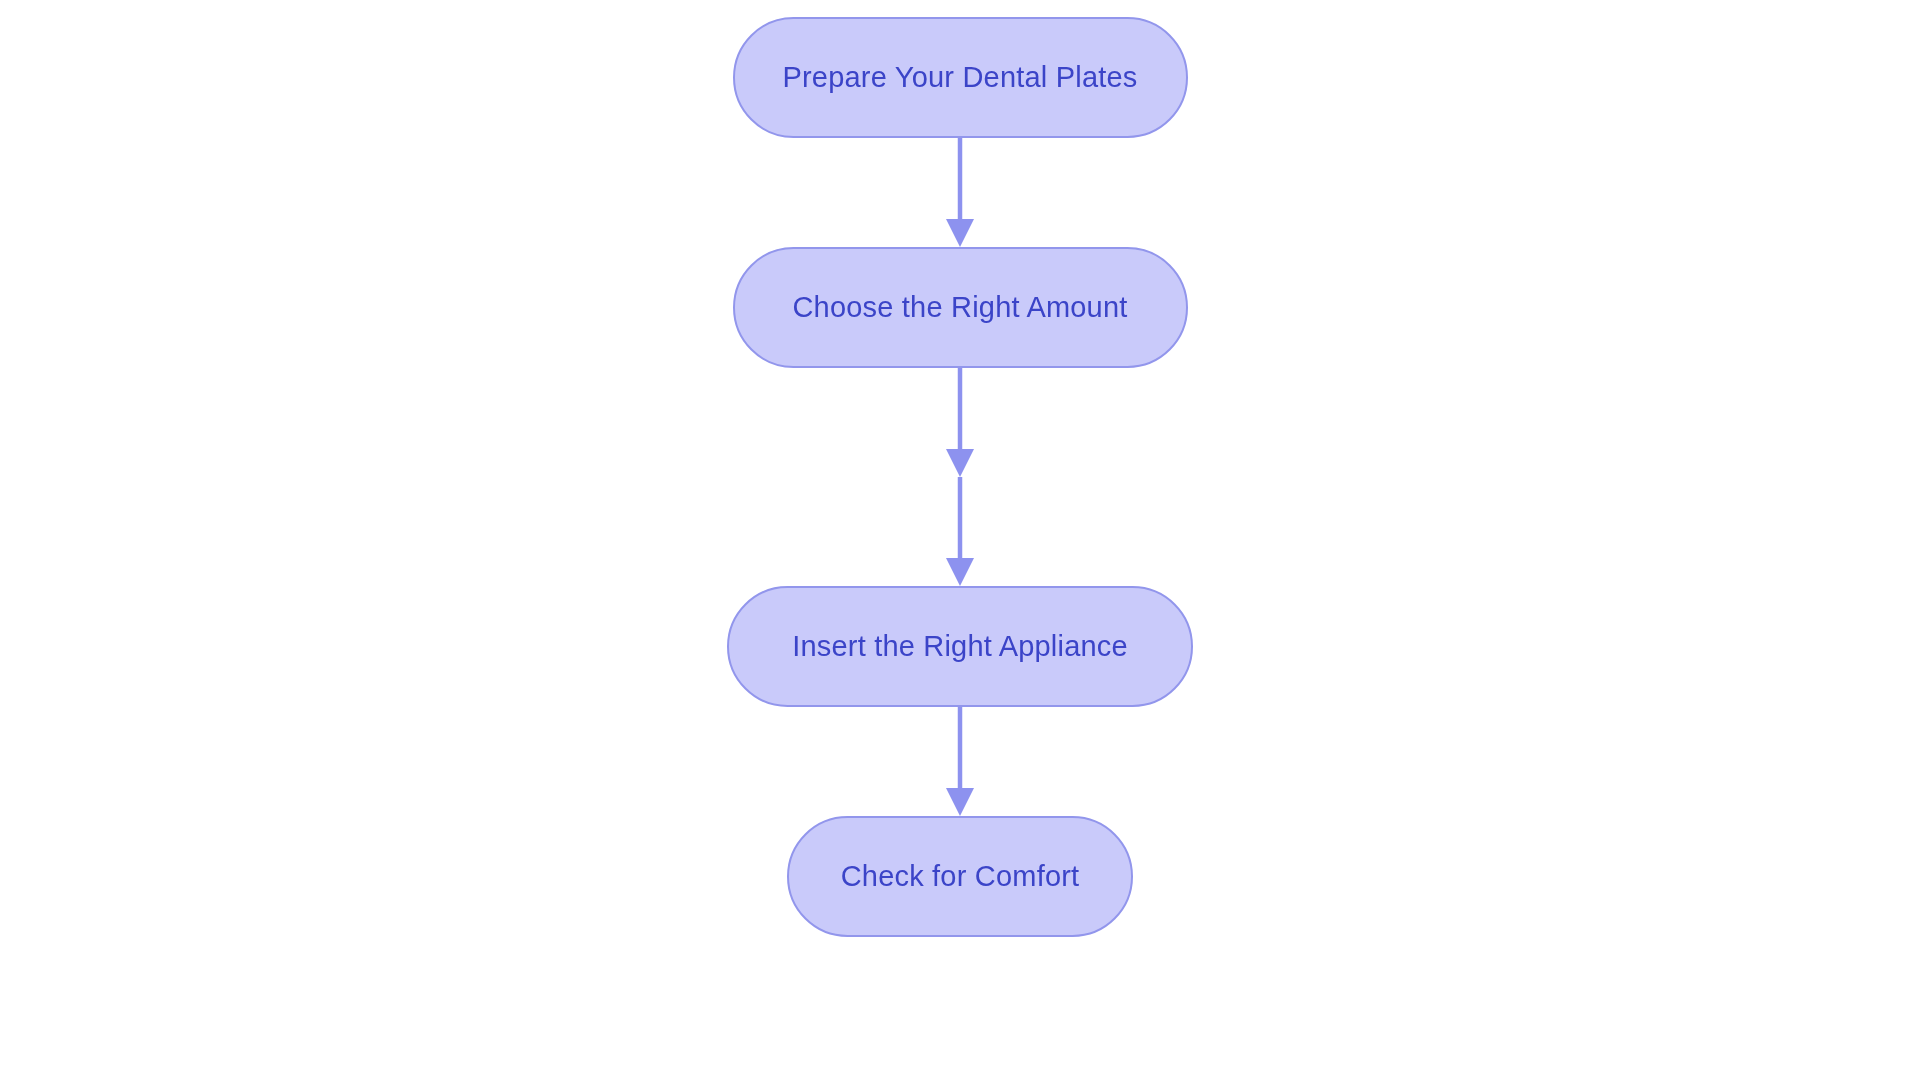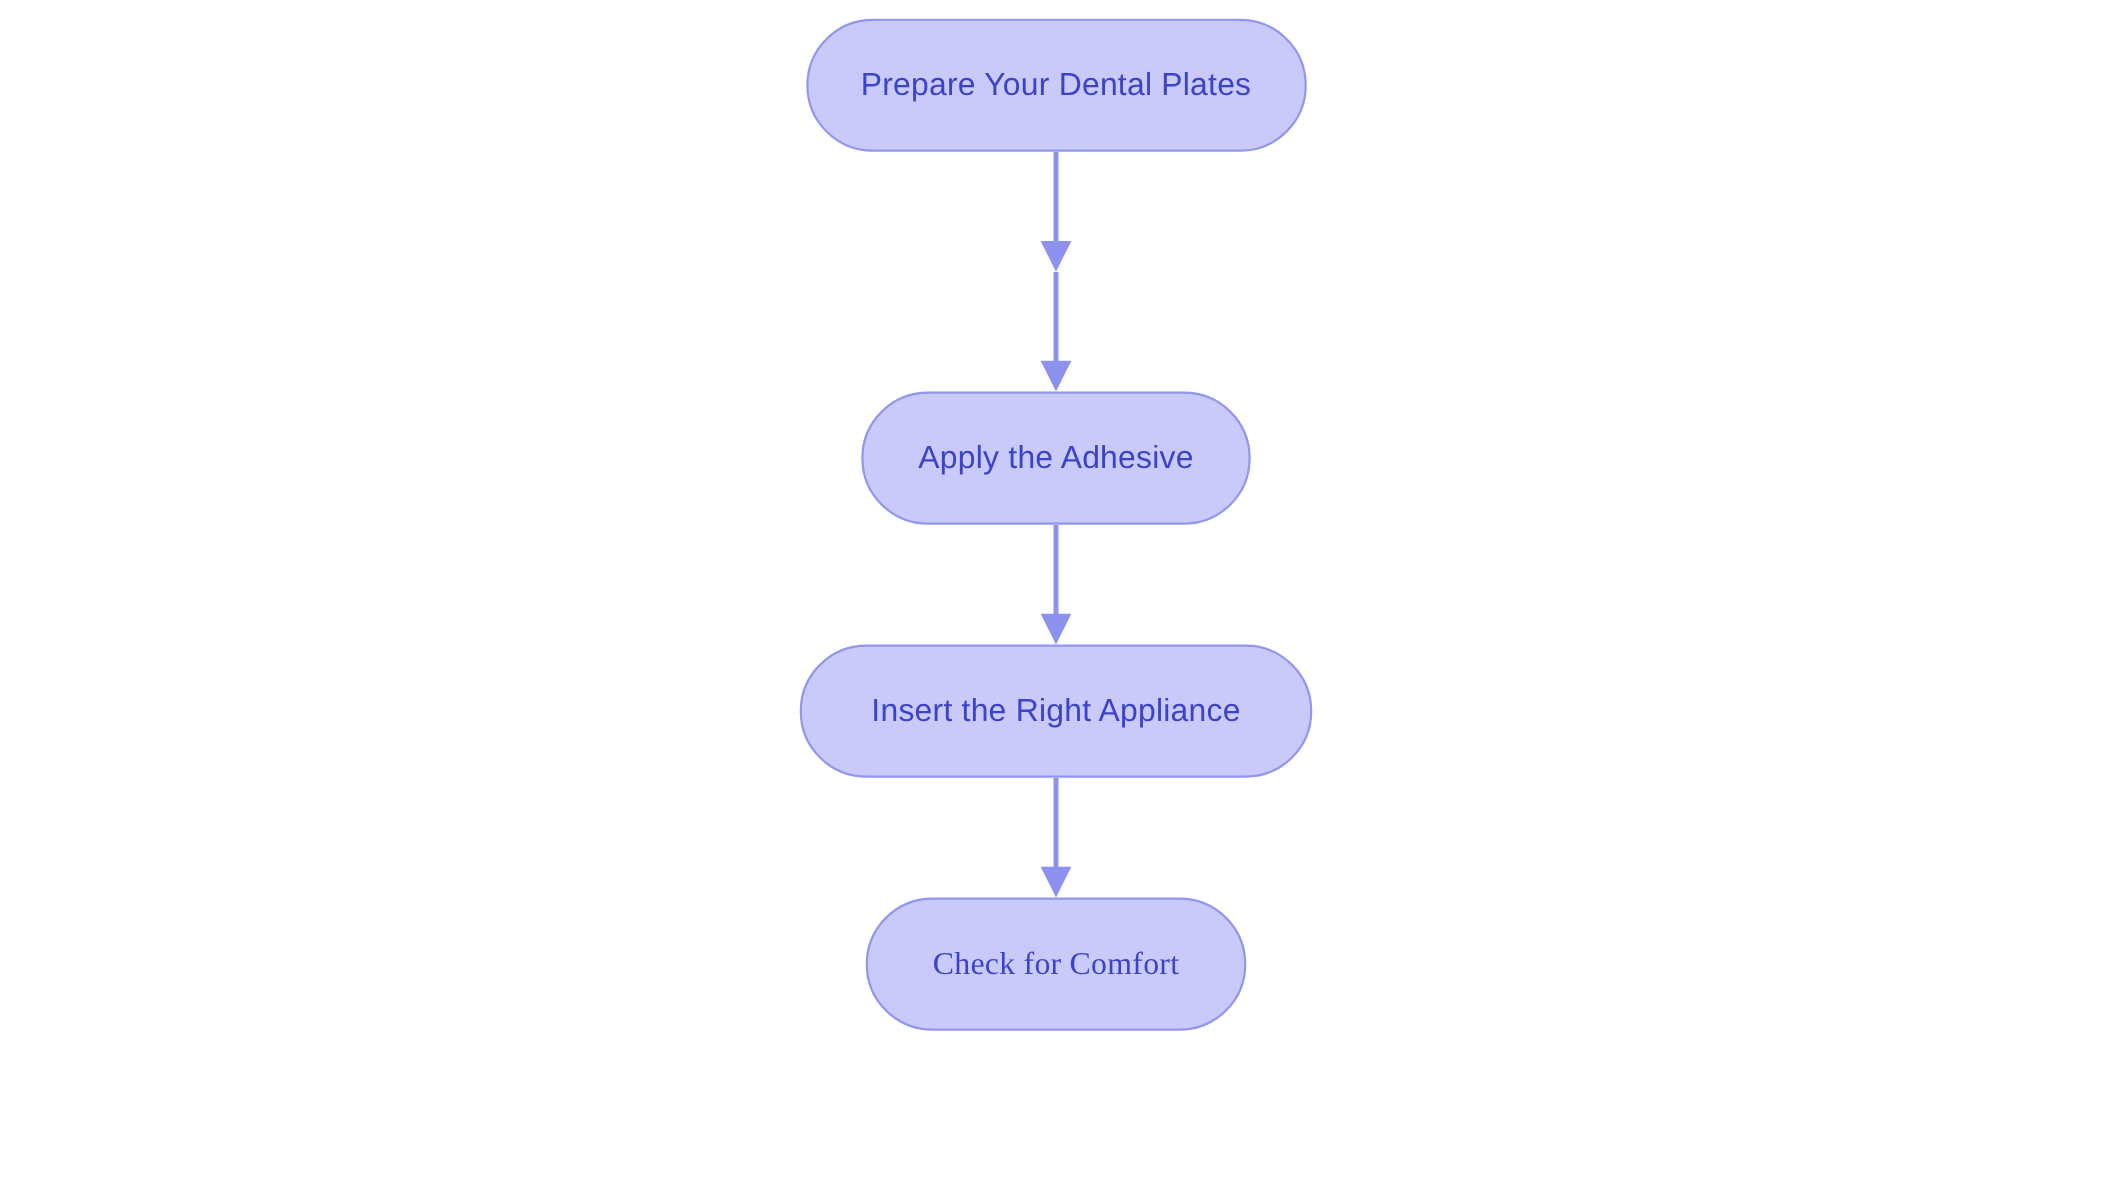--- a/index.html
+++ b/index.html
@@ -38,21 +38,21 @@
   .node-label {
     color: var(--node-text, #3b44c8);
     font-size: 29px;
     font-weight: 500;
     letter-spacing: 0.2px;
     white-space: nowrap;
   }
   .node-1, .node-2 { width: 455px; }
   .node-3 { width: 354px; }
   .node-4 { width: 466px; }
-  .node-5 { width: 346px; font-family: Liberation Serif, serif; }
+  .node-5 { width: 346px; }
   .connector {
     height: 109px;
     flex: 0 0 auto;
     display: flex;
     justify-content: center;
     align-items: flex-start;
   }
   .arrow-svg { display: block; }
   .arrow-svg line {
     stroke: var(--arrow, #8d92ef);
@@ -72,31 +72,31 @@
       <span class="node-label">Prepare Your Dental Plates</span>
     </div>
 
     <div class="connector">
       <svg class="arrow-svg" width="30" height="109" viewBox="0 0 30 109">
         <line x1="15" y1="0" x2="15" y2="84"></line>
         <polygon points="1,81 29,81 15,109"></polygon>
       </svg>
     </div>
 
+    <div class="node node-2">
+      <span class="node-label">Choose the Right Amount</span>
+    </div>
 
     <div class="connector">
       <svg class="arrow-svg" width="30" height="109" viewBox="0 0 30 109">
         <line x1="15" y1="0" x2="15" y2="84"></line>
         <polygon points="1,81 29,81 15,109"></polygon>
       </svg>
     </div>
 
-    <div class="node node-3">
-      <span class="node-label">Apply the Adhesive</span>
-    </div>
 
     <div class="connector">
       <svg class="arrow-svg" width="30" height="109" viewBox="0 0 30 109">
         <line x1="15" y1="0" x2="15" y2="84"></line>
         <polygon points="1,81 29,81 15,109"></polygon>
       </svg>
     </div>
 
     <div class="node node-4">
       <span class="node-label">Insert the Right Appliance</span>

